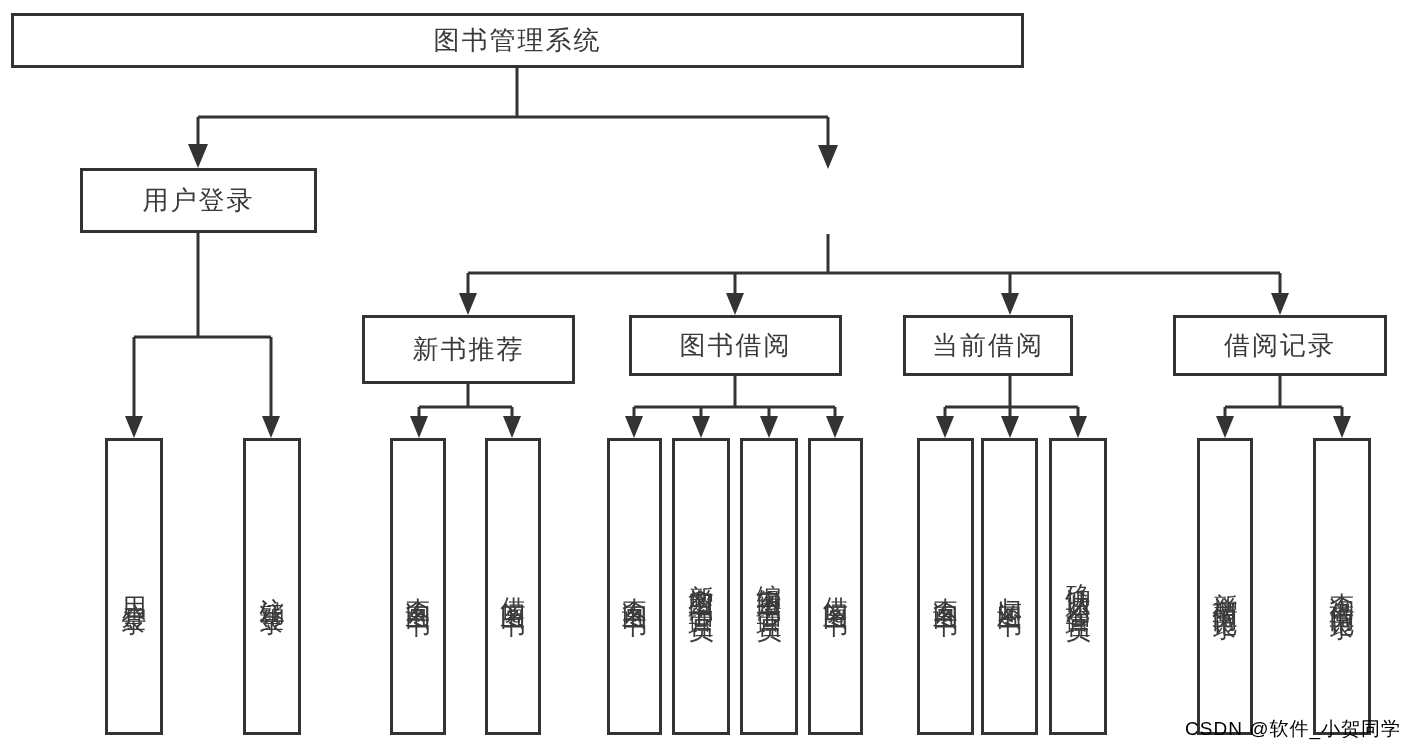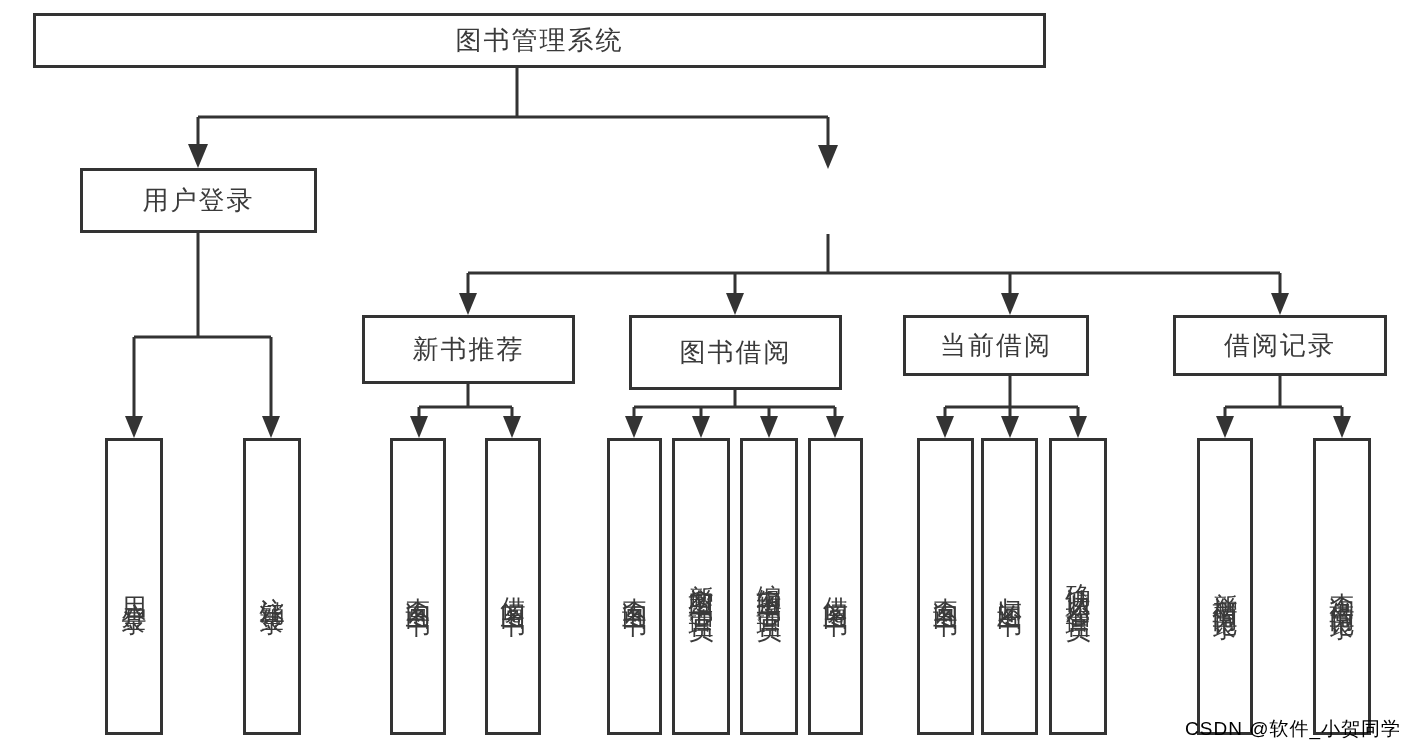--- a/index.html
+++ b/index.html
@@ -33,26 +33,26 @@
   .leaf {
     top: 438px;
     height: 297px;
     writing-mode: vertical-rl;
     text-orientation: mixed;
     font-size: 25px;
     letter-spacing: 5px;
     line-height: 1;
   }
   
-  .n-root        { left: 11px;   top: 13px;  width: 1013px; height: 55px; margin-left: 22px; }
+  .n-root        { left: 11px;   top: 13px;  width: 1013px; height: 55px; }
   .n-user-login  { left: 80px;   top: 168px; width: 237px;  height: 65px; }
   .n-book-mgmt   { left: 710px;  top: 169px; width: 237px;  height: 65px; }
   .n-new-rec     { left: 362px;  top: 315px; width: 213px;  height: 69px; }
-  .n-book-borrow { left: 629px;  top: 315px; width: 213px;  height: 75px; }
-  .n-cur-borrow  { left: 903px;  top: 315px; width: 186px;  height: 61px; font-family: Liberation Serif, serif; }
+  .n-book-borrow { left: 629px;  top: 315px; width: 213px;  height: 61px; }
+  .n-cur-borrow  { left: 903px;  top: 315px; width: 170px;  height: 61px; font-family: Liberation Serif, serif; }
   .n-borrow-rec  { left: 1173px; top: 315px; width: 214px;  height: 61px; }
   .l1  { left: 105px;  width: 58px; }
   .l2  { left: 243px;  width: 58px; }
   .l3  { left: 390px;  width: 56px; }
   .l4  { left: 485px;  width: 56px; }
   .l5  { left: 607px;  width: 55px; }
   .l6  { left: 672px;  width: 58px; }
   .l7  { left: 740px;  width: 58px; }
   .l8  { left: 808px;  width: 55px; }
   .l9  { left: 917px;  width: 57px; }

